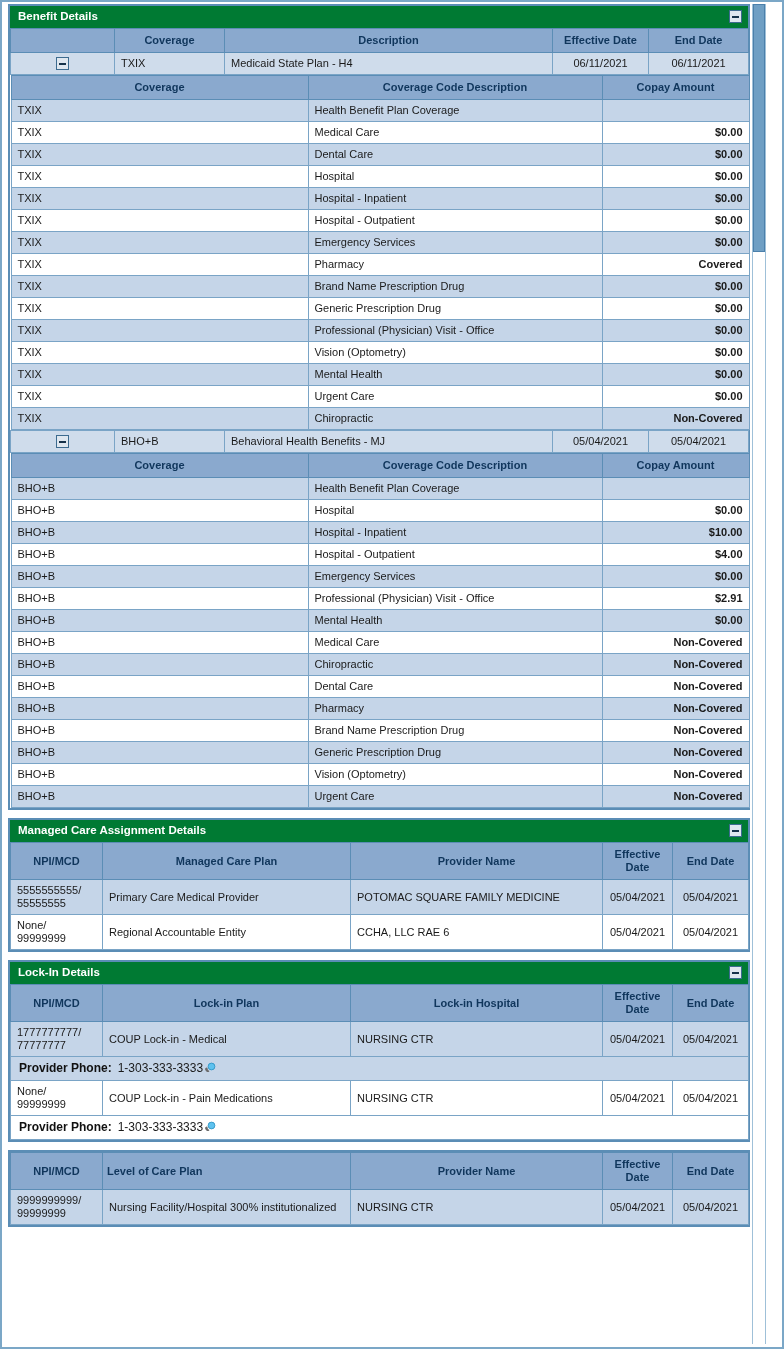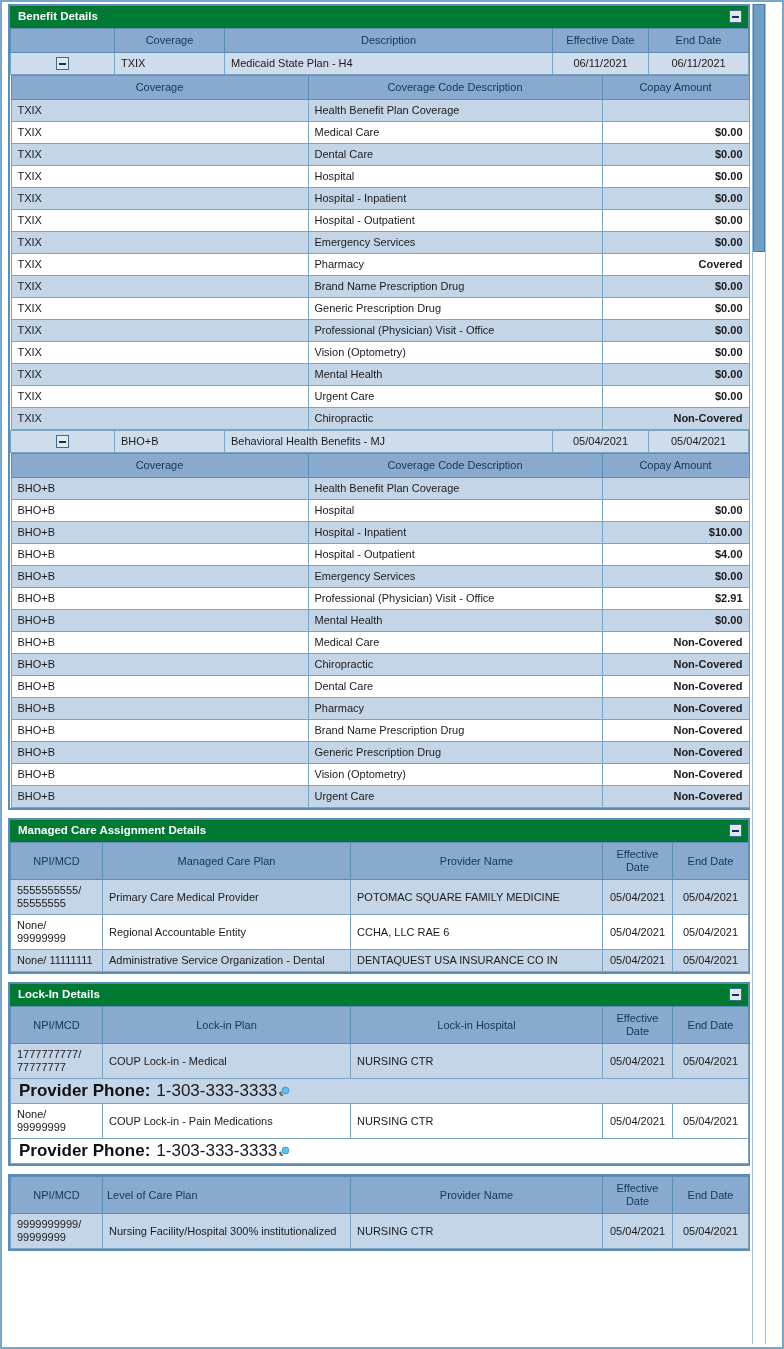--- a/index.html
+++ b/index.html
@@ -87,21 +87,21 @@
 
   
   table {
     border-collapse: collapse;
     width: 100%;
     table-layout: fixed;
   }
   th {
     background: #8aa9ce;
     color: #10365c;
-    font-weight: normal;
+    font-weight: bold;
     font-size: 11px;
     text-align: center;
     padding: 5px 4px;
     border: 1px solid #5b8db5;
     line-height: 13px;
   }
   td {
     border: 1px solid #7aa4c6;
     padding: 4px 6px;
     font-size: 11px;
@@ -115,21 +115,21 @@
   .r { text-align: right; font-weight: bold; }
 
   
   td.master { background: #cfdceb; }
 
   .sub-wrap { padding: 0; border: 0; }
 
   
   td.phone-row {
     background: #c5d5e8;
-    font-size: 17px;
+    font-size: 12px;
     padding: 5px 8px;
   }
   td.phone-row.white { background: #ffffff; }
   .phone-label { font-weight: bold; color: #111; }
   .phone-num { margin-left: 6px; }
   .phone-icon {
     display: inline-block;
     vertical-align: -2px;
     margin-left: 1px;
   }
@@ -415,27 +415,20 @@
             <td class="c nowrap">05/04/2021</td>
             <td class="c nowrap">05/04/2021</td>
           </tr>
           <tr>
             <td>None/ 99999999</td>
             <td>Regional Accountable Entity</td>
             <td>CCHA, LLC RAE 6</td>
             <td class="c nowrap">05/04/2021</td>
             <td class="c nowrap">05/04/2021</td>
           </tr>
-          <tr class="alt">
-            <td>None/ 11111111</td>
-            <td>Administrative Service Organization - Dental</td>
-            <td>DENTAQUEST USA INSURANCE CO IN</td>
-            <td class="c nowrap">05/04/2021</td>
-            <td class="c nowrap">05/04/2021</td>
-          </tr>
         </tbody>
     </table>
   </div>
 
   <div class="panel">
     <div class="panel-header">
       <span>Lock-In Details</span>
       <span class="collapse-box">
           <i></i>
         </span>

